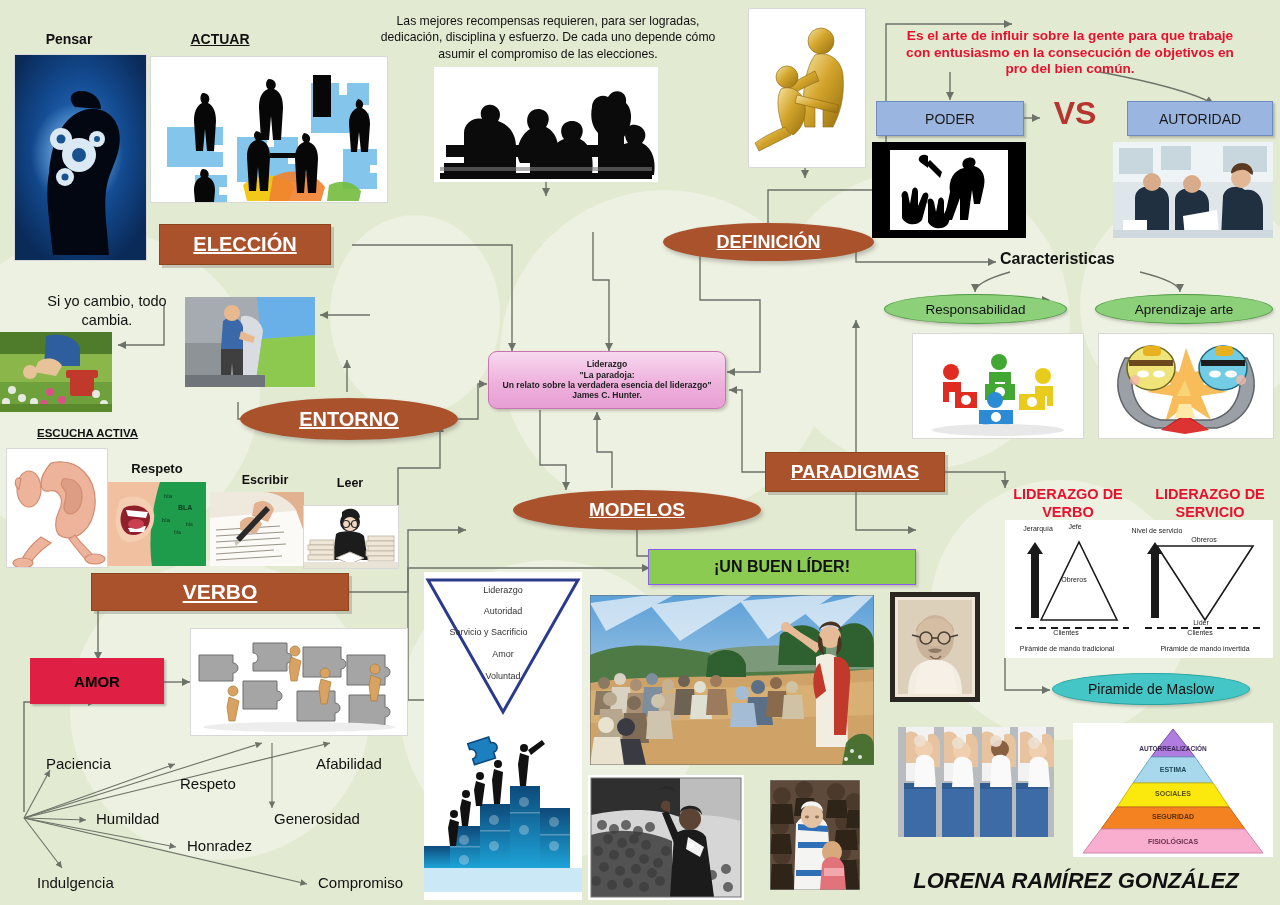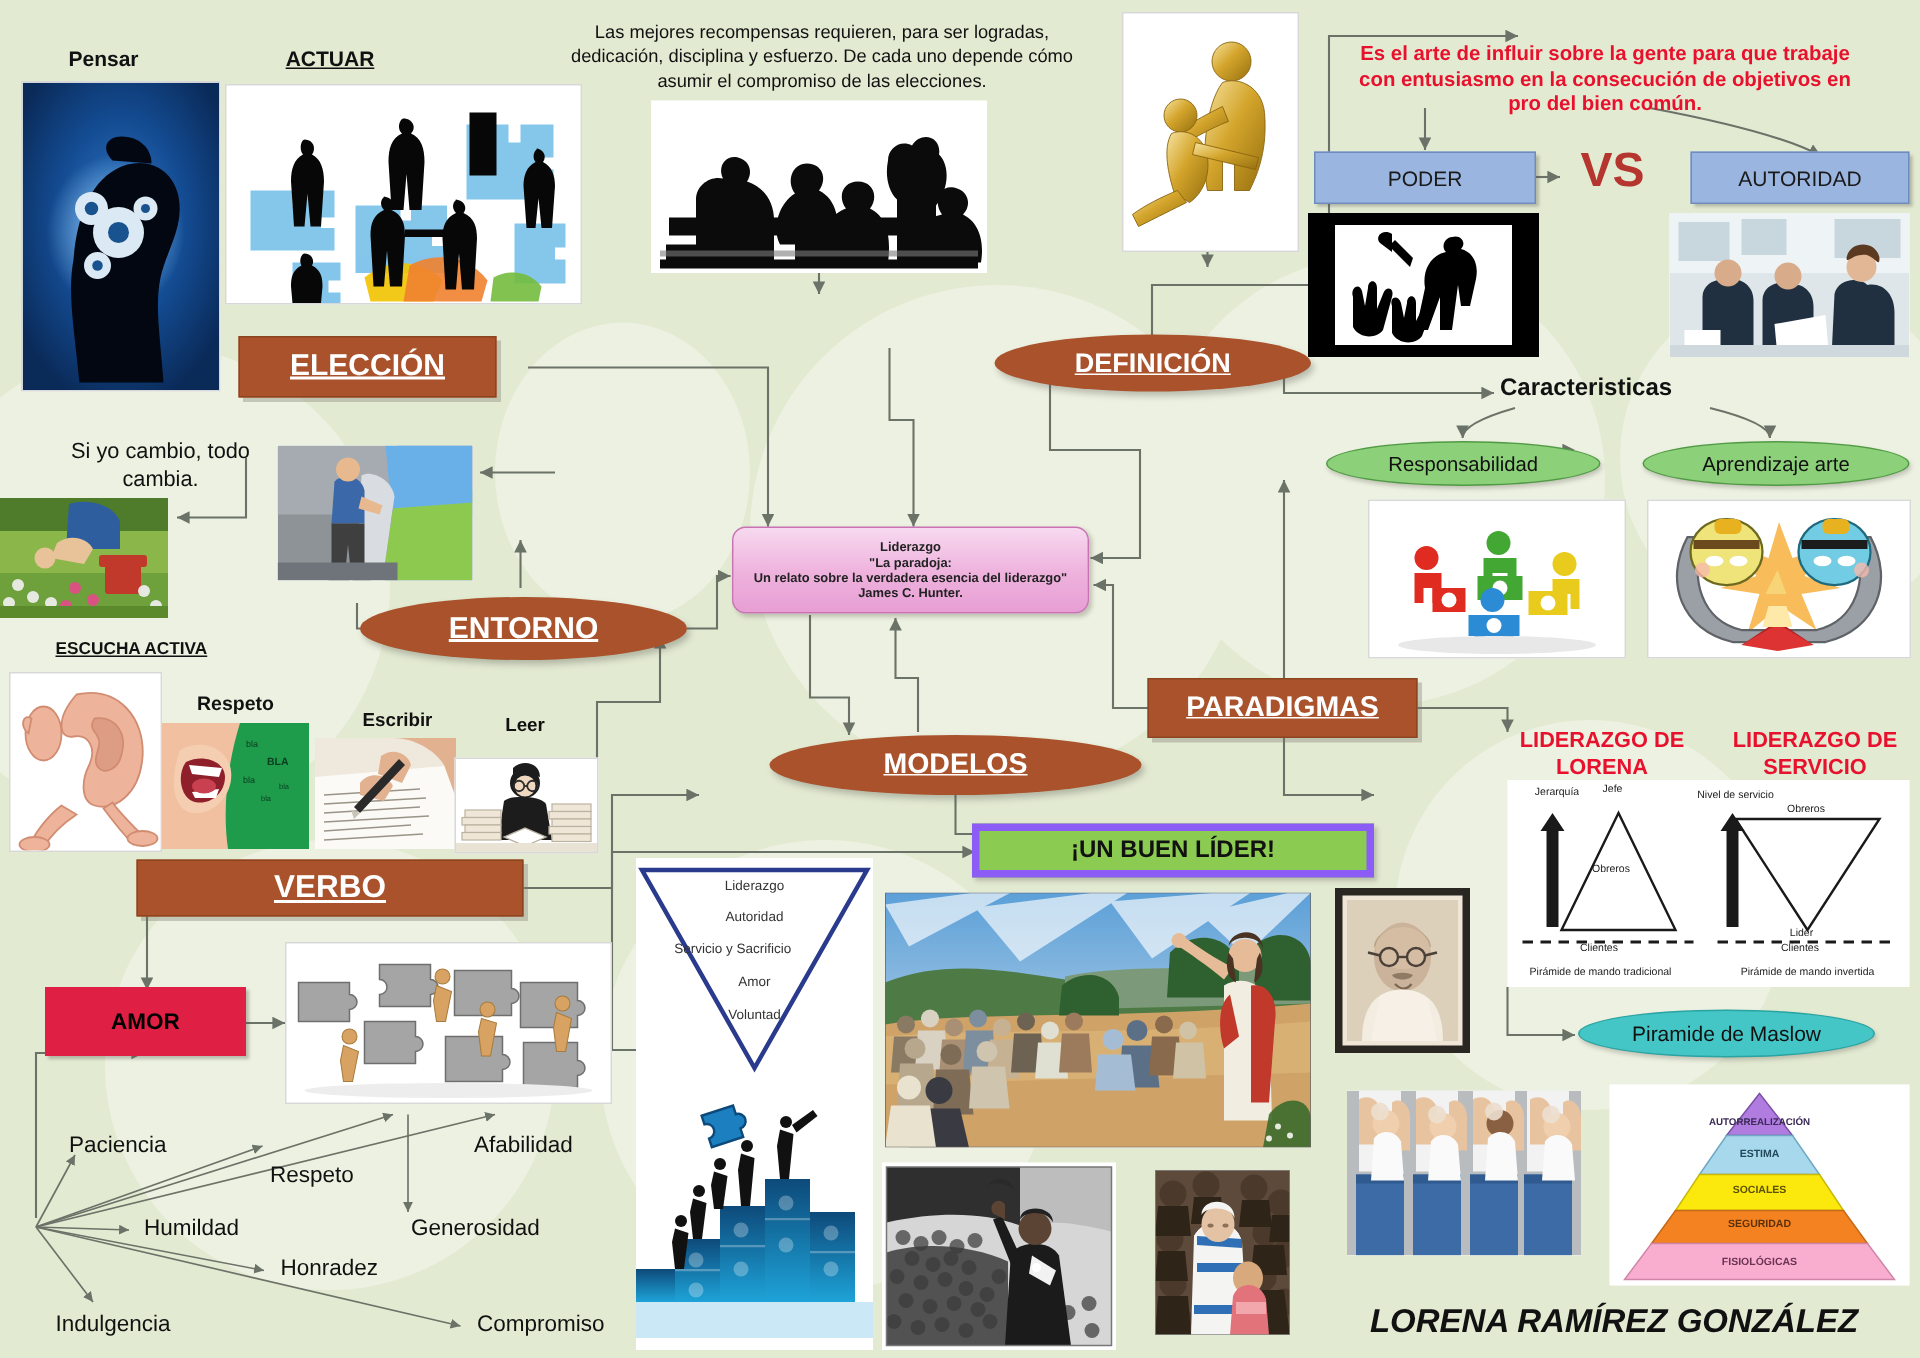--- a/index.html
+++ b/index.html
@@ -25,21 +25,21 @@
     background:#a9522c;color:#fff;font-weight:bold;border-radius:50%;
     text-decoration:underline;
     box-shadow:2px 3px 4px rgba(90,90,80,.35);
   }
   .greenell{
     background:#8cd07a;border:1px solid #4f9a43;border-radius:50%;
     color:#111;font-weight:normal;
     box-shadow:1px 2px 3px rgba(90,90,80,.3);
   }
   .greenbox{
-    background:#8ccb52;border:5px solid #8b5cf6;color:#111;font-weight:bold;
+    background:#8ccb52;border:1px solid #8b5cf6;color:#111;font-weight:bold;
     box-shadow:2px 2px 3px rgba(90,90,80,.3);
   }
   .bluebox{
     background:#9ab5e0;border:1px solid #6f8cc0;color:#1a1a1a;
     box-shadow:2px 2px 2px rgba(90,90,80,.35);
   }
   .pinkbox{
     background:linear-gradient(180deg,#f7d9ef 0%,#eeb1dd 55%,#e79fd4 100%);
     border:1px solid #c973b3;border-radius:9px;
     color:#222;font-weight:bold;line-height:1.22;
@@ -998,21 +998,21 @@
       </g>
       <g fill="#eddfcf" opacity=".9">
         <circle cx="22" cy="14" r="6"></circle>
           <circle cx="60" cy="16" r="6"></circle>
           <circle cx="98" cy="14" r="6"></circle>
           <circle cx="136" cy="16" r="6"></circle>
       </g>
     </svg>
   </div>
 
-  <div class="redtext" style="position:absolute;left:1000px;top:486px;width:136px;font-size:14.5px;">LIDERAZGO DE LORENA</div>
+  <div class="redtext" style="position:absolute;left:1000px;top:486px;width:136px;font-size:14.5px;">LIDERAZGO DE VERBO</div>
   <div class="redtext" style="position:absolute;left:1140px;top:486px;width:140px;font-size:14.5px;">LIDERAZGO DE SERVICIO</div>
 
   <div class="pic" style="left:1005px;top:520px;width:268px;height:138px;background:#fff;">
     <svg class="ph" viewBox="0 0 268 138" preserveAspectRatio="none">
       <rect width="268" height="138" fill="#ffffff"></rect>
       <g stroke="#1a1a1a" stroke-width="1.6" fill="none">
         <path d="M36 100 L74 22 L112 100 Z"></path>
         <path d="M152 26 L248 26 L200 100 Z"></path>
       </g>
       <g fill="#1a1a1a">

